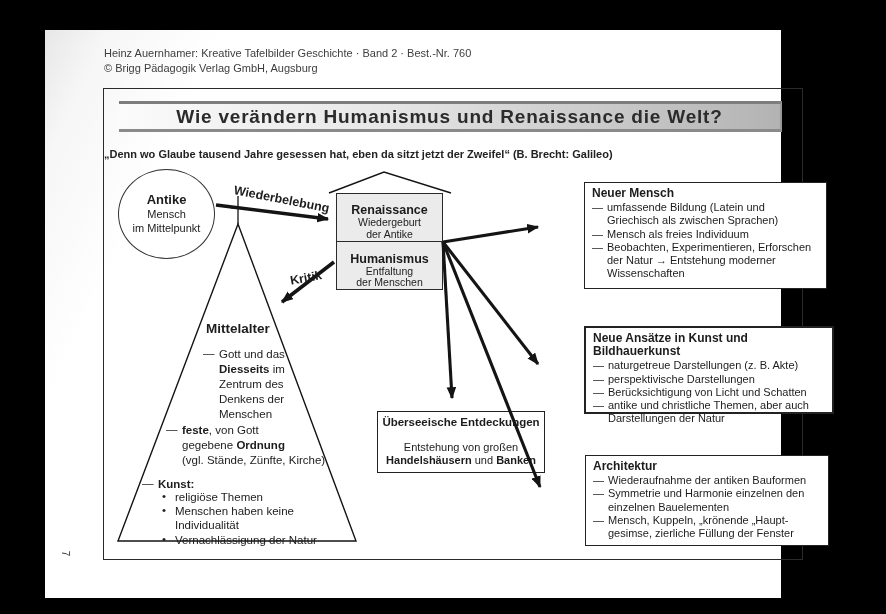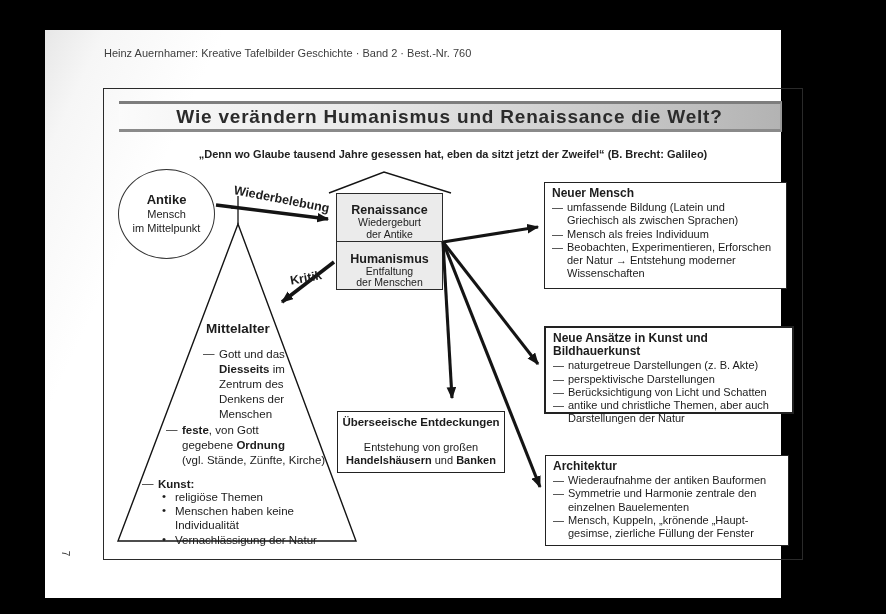--- a/index.html
+++ b/index.html
@@ -24,21 +24,21 @@
     border:1.5px solid #2a2a2a;box-sizing:border-box;background:transparent;
   }
   .diagram *{box-sizing:border-box;}
   .titlebar{
     position:absolute;left:15px;top:12px;width:663px;height:31px;
     background:linear-gradient(90deg,var(--bar-light) 0%,#e8e8e8 38%,var(--bar-dark) 100%);
     border-top:3px solid var(--bar-edge);border-bottom:3px solid #8a8a8a;border-right:2px solid #999;
     text-align:center;font-weight:bold;font-size:19px;line-height:25px;
     letter-spacing:0.8px;color:#2b2b2b;
   }
-  .quote{position:absolute;left:0;right:0;top:59px;text-align:center;font-size:11px;font-weight:bold;color:#222;}
+  .quote{position:absolute;left:0;right:0;top:59px;font-size:11px;font-weight:bold;color:#222;}
   .circle{
     position:absolute;left:14px;top:80px;width:97px;height:90px;border:1.5px solid #333;border-radius:50%;
     display:flex;flex-direction:column;align-items:center;justify-content:center;
     font-size:11px;line-height:1.25;text-align:center;background:#fff;
   }
   .circle .ctitle{font-weight:bold;font-size:13px;}
   .house{
     position:absolute;left:232px;top:104px;width:107px;height:97px;
     border:1.5px solid #2a2a2a;background:var(--box-fill);
   }
@@ -61,38 +61,39 @@
   .ti-3{left:38px;top:388px;}
   .t-bullets{position:absolute;left:58px;top:401px;font-size:11.5px;}
   .t-bullets .ln{line-height:14.2px;}
   .item{display:flex;align-items:flex-start;}
   .mk{flex:0 0 16px;width:16px;}
   .t-bullets .mk{flex:0 0 13px;width:13px;}
   .itx{flex:1;}
   .b{font-weight:bold;}
   .rbox{
     position:absolute;background:#fff;border:1.5px solid #222;padding:4px 7px;
-    font-size:11px;line-height:13.2px;
+    font-size:11px;line-height:13.2px;margin-left:40px;
   }
   .rbox .btitle{font-weight:bold;font-size:12px;margin-bottom:1px;}
   .rbox .mk{flex:0 0 15px;width:15px;}
   #bx-neuer{left:440px;top:93px;width:243px;height:107px;}
   #bx-kunst{left:440px;top:237px;width:250px;height:88px;border-width:2px;}
   #bx-arch{left:441px;top:366px;width:244px;height:91px;}
   #bx-entd{left:233px;top:322px;width:168px;height:62px;text-align:center;padding:4px 3px;}
   #bx-entd .btitle{font-size:11.5px;}
   #bx-entd .gap{height:11px;}
 </style>
 </head>
 <body>
 
 <div class="page">
 
   <div class="imprint">
     <div>Heinz Auernhamer: Kreative Tafelbilder Geschichte · Band 2 · Best.-Nr. 760</div>
+    <div>© Brigg Pädagogik Verlag GmbH, Augsburg</div>
   </div>
 
   <div class="pageno">7</div>
 
   <div class="diagram">
 
     <div class="titlebar">
       <span>Wie verändern Humanismus und Renaissance die Welt?</span>
     </div>
 
@@ -180,21 +181,21 @@
       <div>
           <div class="item">
             <span class="mk">—</span>
             <div class="itx">
               <div class="ln"><span>Wiederaufnahme der antiken Bauformen</span></div>
             </div>
           </div>
           <div class="item">
             <span class="mk">—</span>
             <div class="itx">
-              <div class="ln"><span>Symmetrie und Harmonie zentrale den</span></div>
+              <div class="ln"><span>Symmetrie und Harmonie einzelnen den</span></div>
               <div class="ln"><span>einzelnen Bauelementen</span></div>
             </div>
           </div>
           <div class="item">
             <span class="mk">—</span>
             <div class="itx">
               <div class="ln"><span>Mensch, Kuppeln, „krönende „Haupt-</span></div>
               <div class="ln"><span>gesimse, zierliche Füllung der Fenster</span></div>
             </div>
           </div>

